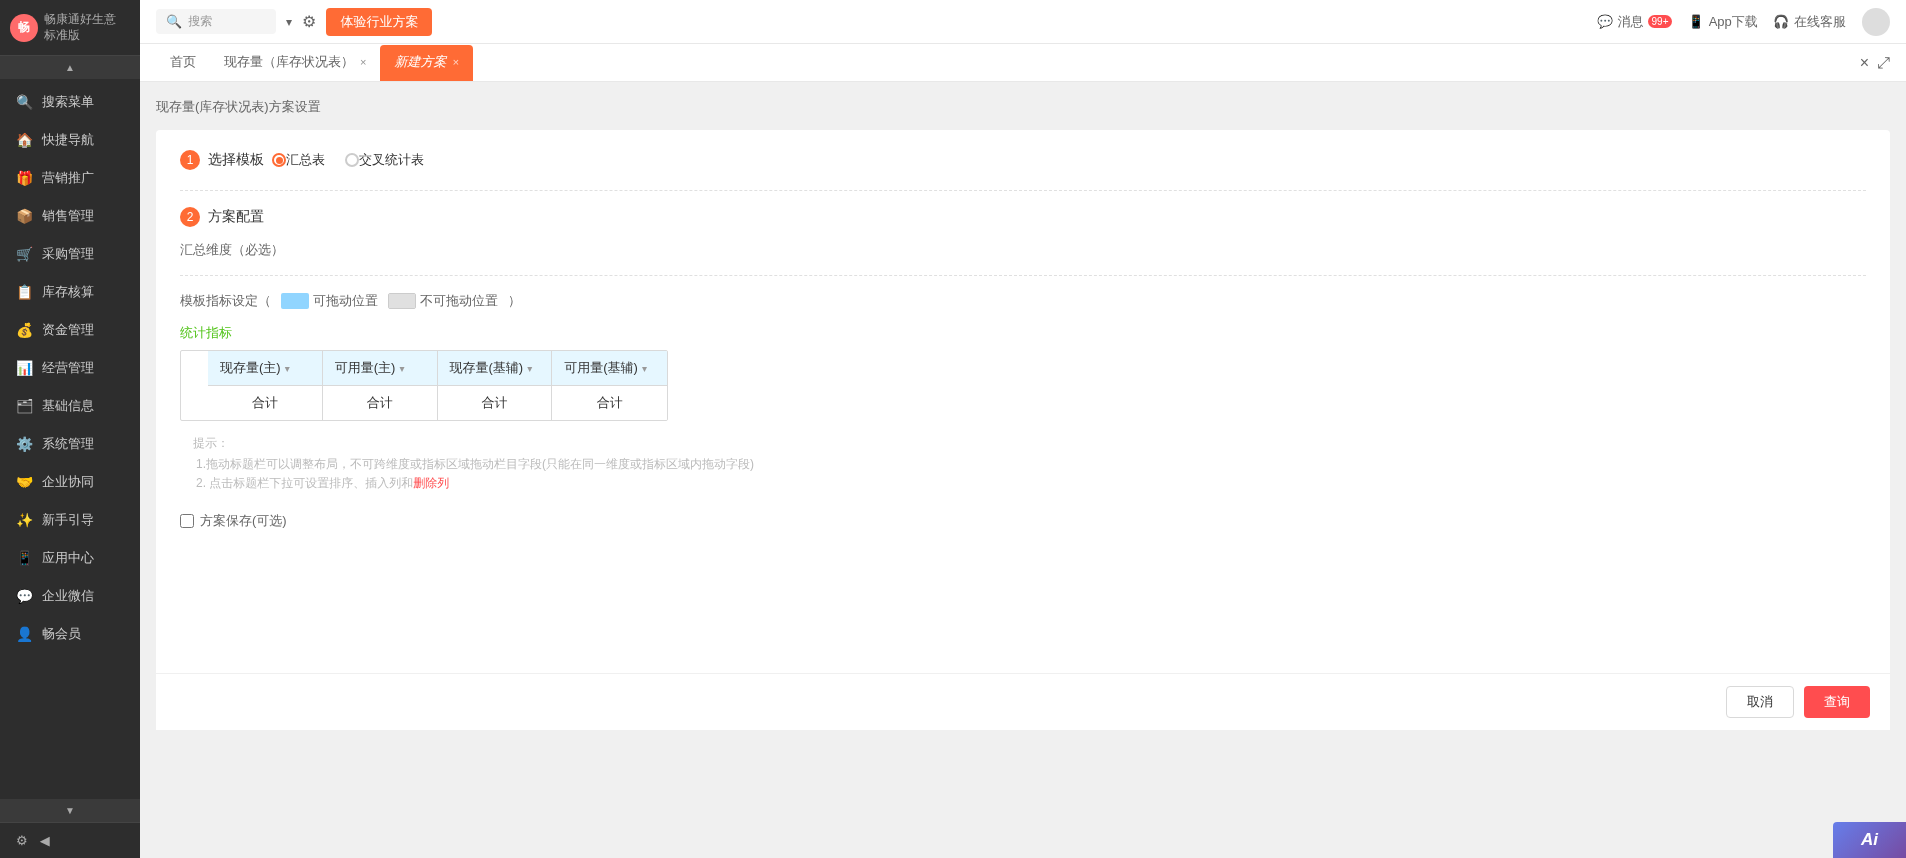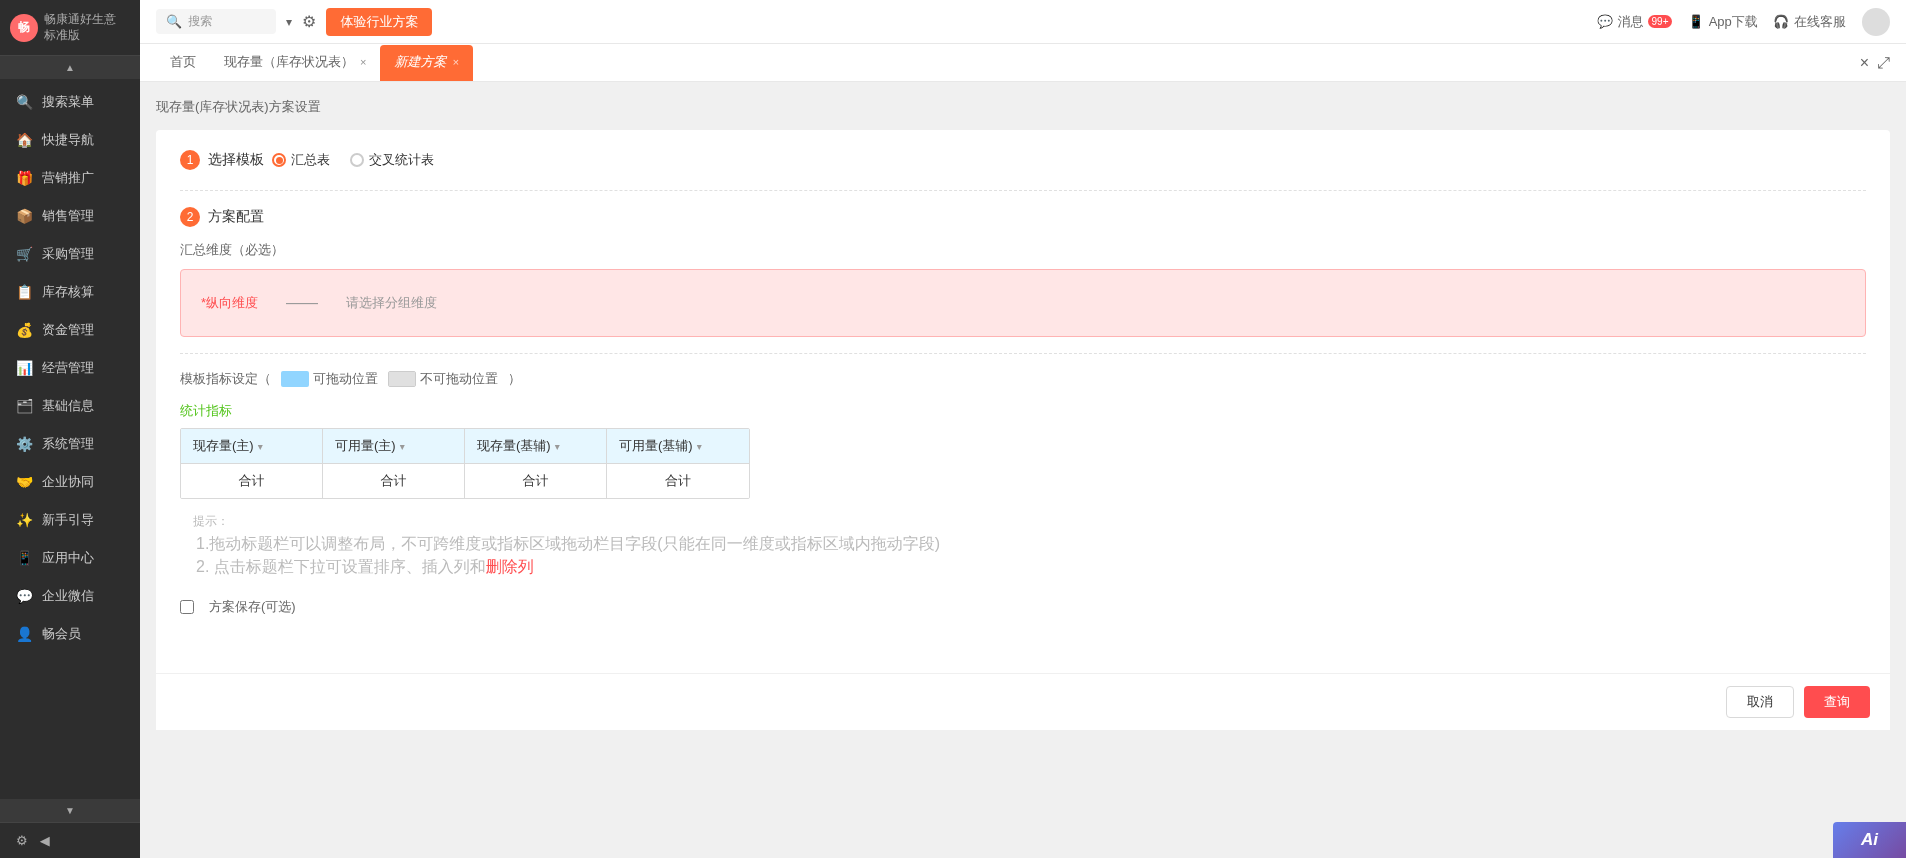--- a/index.html
+++ b/index.html
@@ -133,21 +133,21 @@
     .step-num {
       width: 20px; height: 20px; border-radius: 50%;
       background: #ff6b35; color: #fff;
       font-size: 12px; display: flex; align-items: center; justify-content: center;
       flex-shrink: 0;
     }
     .step-title { font-size: 14px; color: #333; font-weight: 500; }
 
     
     .radio-group { display: flex; align-items: center; gap: 20px; }
-    .radio-item { display: flex; align-items: center; gap: 5px; cursor: pointer; font-size: 13px; color: #333; }
+    .radio-item { display: flex; align-items: center; cursor: pointer; font-size: 13px; color: #333; }
     .radio-circle {
       width: 14px; height: 14px; border-radius: 50%;
       border: 2px solid #ccc; display: flex; align-items: center; justify-content: center;
     }
     .radio-circle.checked { border-color: #ff6b35; }
     .radio-dot { width: 7px; height: 7px; border-radius: 50%; background: #ff6b35; }
 
     
     .divider { border: none; border-top: 1px dashed #e0e0e0; margin: 16px 0; }
 
@@ -180,21 +180,21 @@
       width: 28px; height: 16px; border: 1px solid #ccc; border-radius: 2px; background: #f0f0f0;
       display: flex;
     }
     .nodrag-block::before, .nodrag-block::after {
       content: ''; flex: 1; background: #e0e0e0;
     }
 
     
     .stats-section { margin-bottom: 10px; }
     .stats-label { color: #52c41a; font-size: 13px; margin-bottom: 8px; font-weight: 500; }
-    .stats-table { border: 1px solid #d9d9d9; border-radius: 2px; overflow: hidden; width: 570px; }
+    .stats-table { border: 1px solid #d9d9d9; border-radius: 2px; overflow: hidden; width: 488px; padding-left: 27px; }
     .stats-header-row {
       display: grid; grid-template-columns: repeat(4, 1fr);
       background: #e6f7ff;
     }
     .stats-header-cell {
       padding: 8px 12px; border-right: 1px solid #d9d9d9;
       display: flex; align-items: center; gap: 4px;
       font-size: 13px; color: #333;
     }
     .stats-header-cell:last-child { border-right: none; }
@@ -206,26 +206,26 @@
     .stats-body-cell {
       padding: 8px 12px; border-right: 1px solid #d9d9d9;
       text-align: center; font-size: 13px; color: #333;
     }
     .stats-body-cell:last-child { border-right: none; }
     .chevron-icon { color: #999; font-size: 10px; }
 
     
     .tips-section { margin-top: 14px; }
     .tips-title { font-size: 12px; color: #bbb; margin-bottom: 4px; margin-left: 13px; }
-    .tip-item { font-size: 16px; color: #bbb; margin-bottom: 2px; padding-left: 16px; }
+    .tip-item { font-size: 12px; color: #bbb; margin-bottom: 2px; padding-left: 16px; }
     .tip-item span.highlight { color: #ff4d4f; }
 
     
     .save-option {
-      display: flex; align-items: center; gap: 15px;
+      display: flex; align-items: center; gap: 6px;
       margin-top: 20px; font-size: 13px; color: #666;
     }
     .save-checkbox {
       width: 14px; height: 14px; border: 1px solid #ccc; border-radius: 2px;
     }
 
     
     .footer-bar {
       position: absolute; bottom: 0; right: 0; left: 0;
       background: #fff; padding: 12px 20px;
@@ -416,25 +416,20 @@
       <hr class="divider">
 
       <div class="step-section">
         <div class="step-header">
           <div class="step-num">2</div>
           <span class="step-title">方案配置</span>
         </div>
 
         <div class="section-label">汇总维度（必选）</div>
 
-        <div class="dim-box">
-          <span class="dim-required">*纵向维度</span>
-          <span class="dim-arrow">——</span>
-          <span class="dim-placeholder">请选择分组维度</span>
-        </div>
 
         <hr class="divider">
 
         <div class="indicator-settings">
           <span>模板指标设定（</span>
           <div class="drag-indicator">
             <div class="drag-block"></div>
             <span>可拖动位置</span>
           </div>
           <div class="drag-indicator">

